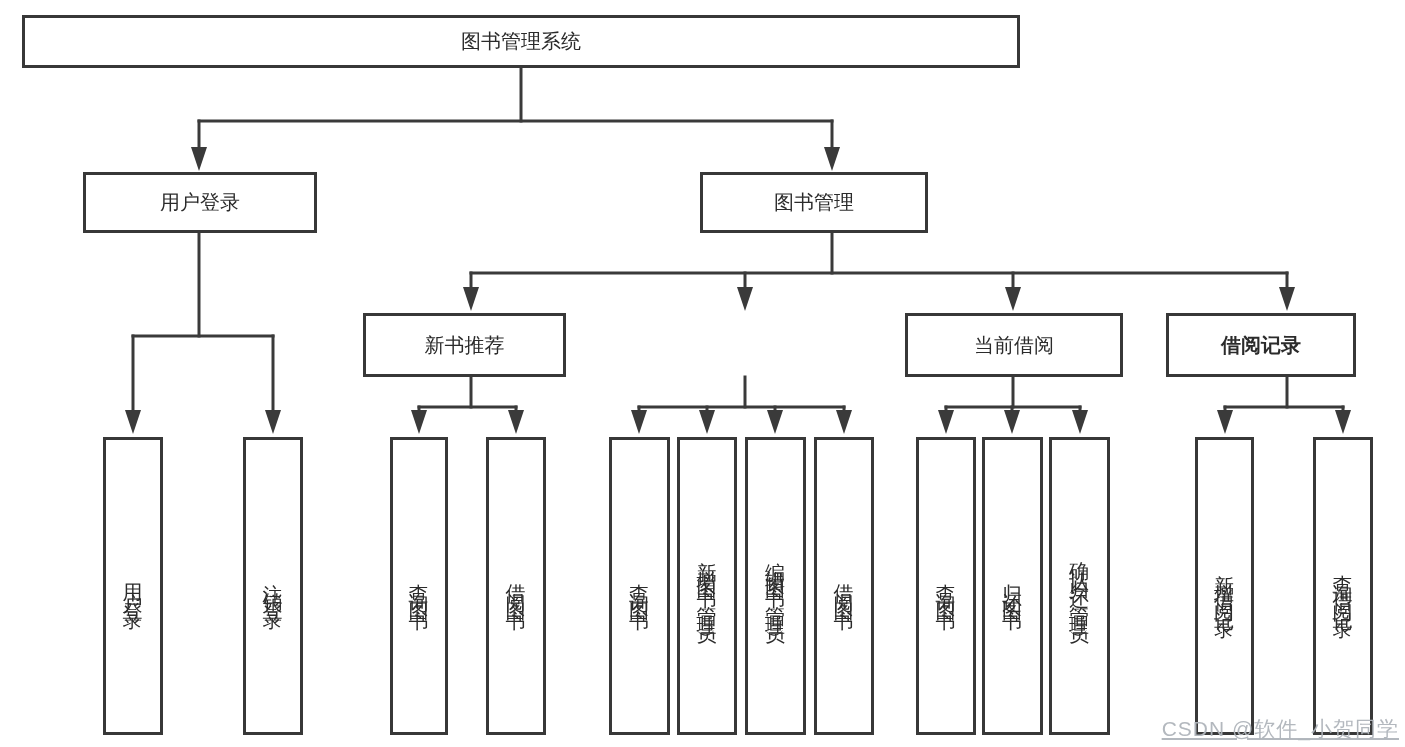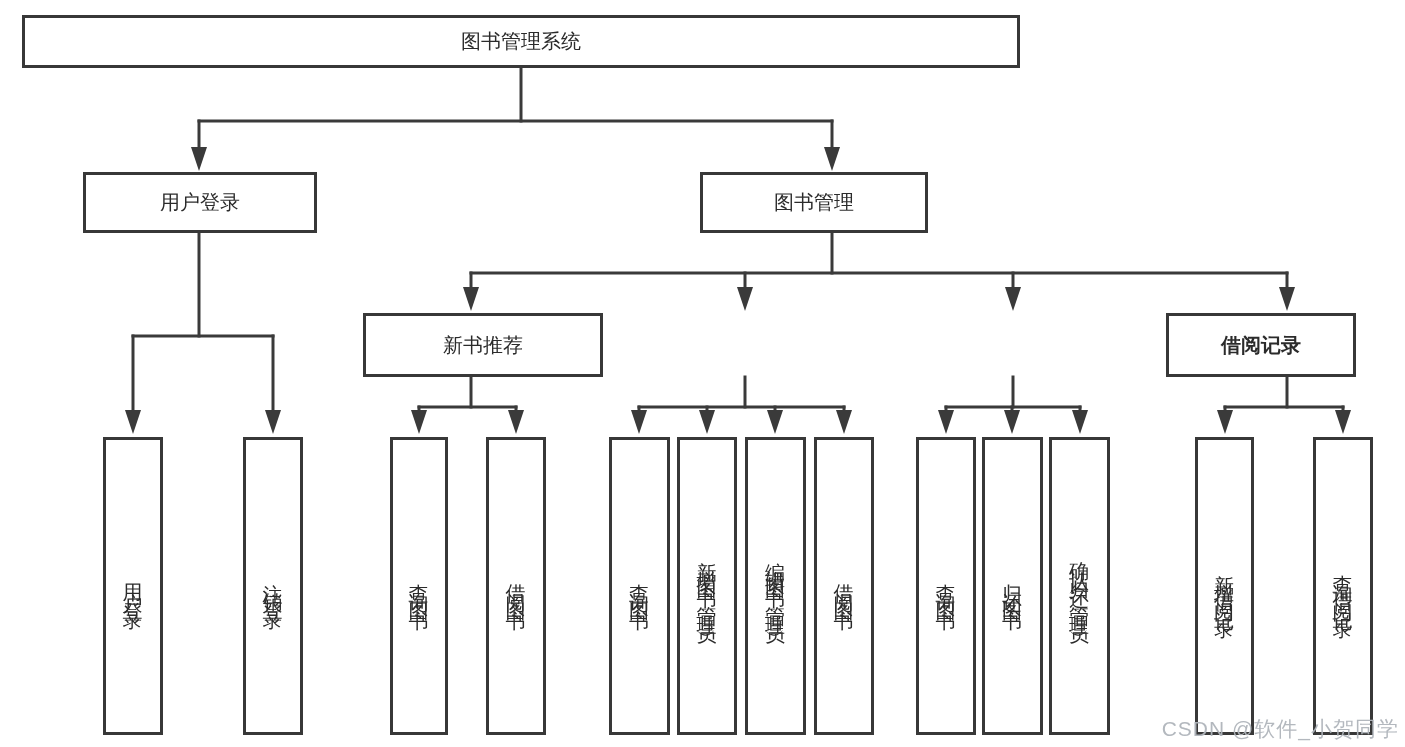--- a/index.html
+++ b/index.html
@@ -41,26 +41,27 @@
   }
   .watermark {
     position: absolute;
     right: 6px;
     bottom: 4px;
     font-size: 21px;
     color: rgba(175, 180, 186, 0.95);
     letter-spacing: 1px;
     z-index: 3;
     white-space: nowrap;
+    text-decoration: underline;
   }
   
   #n-root  { left: 22px;  top: 15px;  width: 998px; height: 53px; }
   #n-login { left: 83px;  top: 172px; width: 234px; height: 61px; }
   #n-mgmt  { left: 700px; top: 172px; width: 228px; height: 61px; }
-  #n-rec   { left: 363px; top: 313px; width: 240px; height: 64px; font-family: Liberation Mono, monospace; }
+  #n-rec   { left: 363px; top: 313px; width: 203px; height: 64px; font-family: Liberation Mono, monospace; }
   #n-bor   { left: 635px; top: 313px; width: 220px; height: 64px; }
   #n-cur   { left: 905px; top: 313px; width: 218px; height: 64px; }
   #n-hist  { left: 1166px;top: 313px; width: 190px; height: 64px; font-weight: bold; }
   .vbox { top: 437px; height: 298px; }
   #lf-1  { left: 103px;  width: 60px; }
   #lf-2  { left: 243px;  width: 60px; }
   #lf-3  { left: 390px;  width: 58px; }
   #lf-4  { left: 486px;  width: 60px; }
   #lf-5  { left: 609px;  width: 61px; }
   #lf-6  { left: 677px;  width: 60px; }
@@ -146,20 +147,23 @@
   <div class="box" id="n-login">
     <span class="label">用户登录</span>
   </div>
   <div class="box" id="n-mgmt">
     <span class="label">图书管理</span>
   </div>
 
   <div class="box" id="n-rec">
     <span class="label">新书推荐</span>
   </div>
+  <div class="box" id="n-cur">
+    <span class="label">当前借阅</span>
+  </div>
   <div class="box" id="n-hist">
     <span class="label">借阅记录</span>
   </div>
 
   <div class="box vbox" id="lf-1">
     <span class="label">用户登录</span>
   </div>
   <div class="box vbox" id="lf-2">
     <span class="label">注销登录</span>
   </div>

